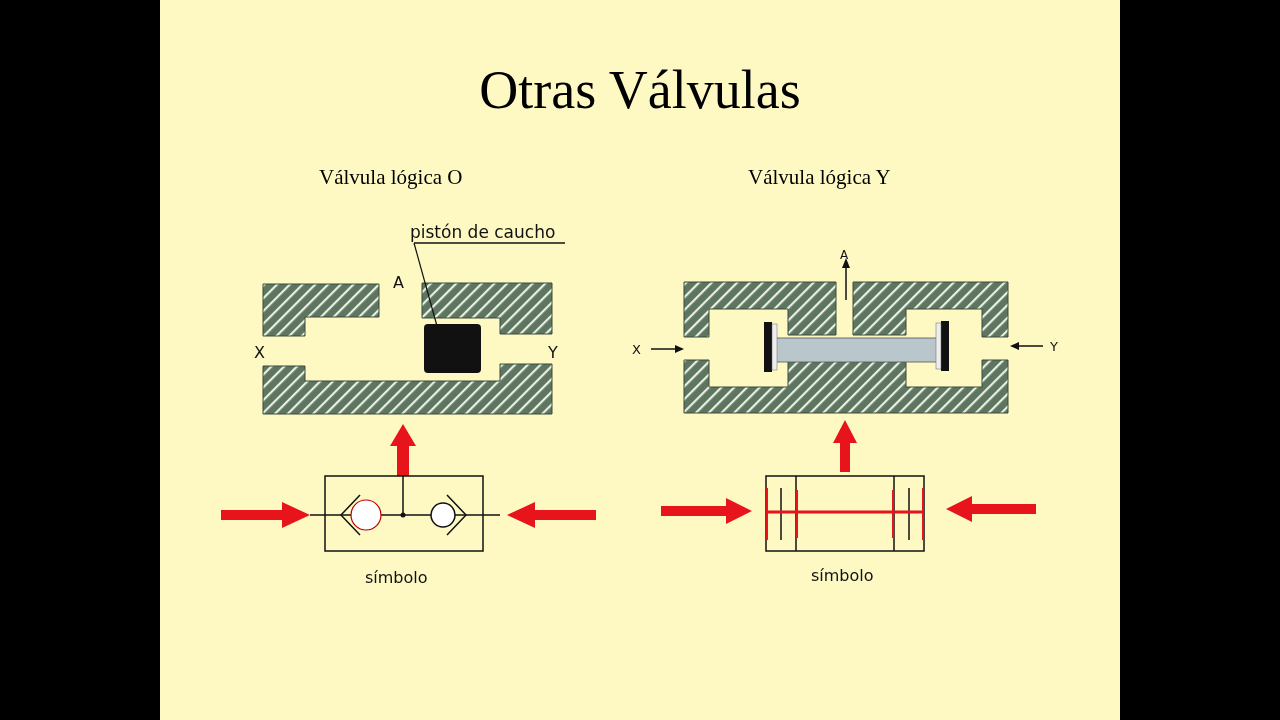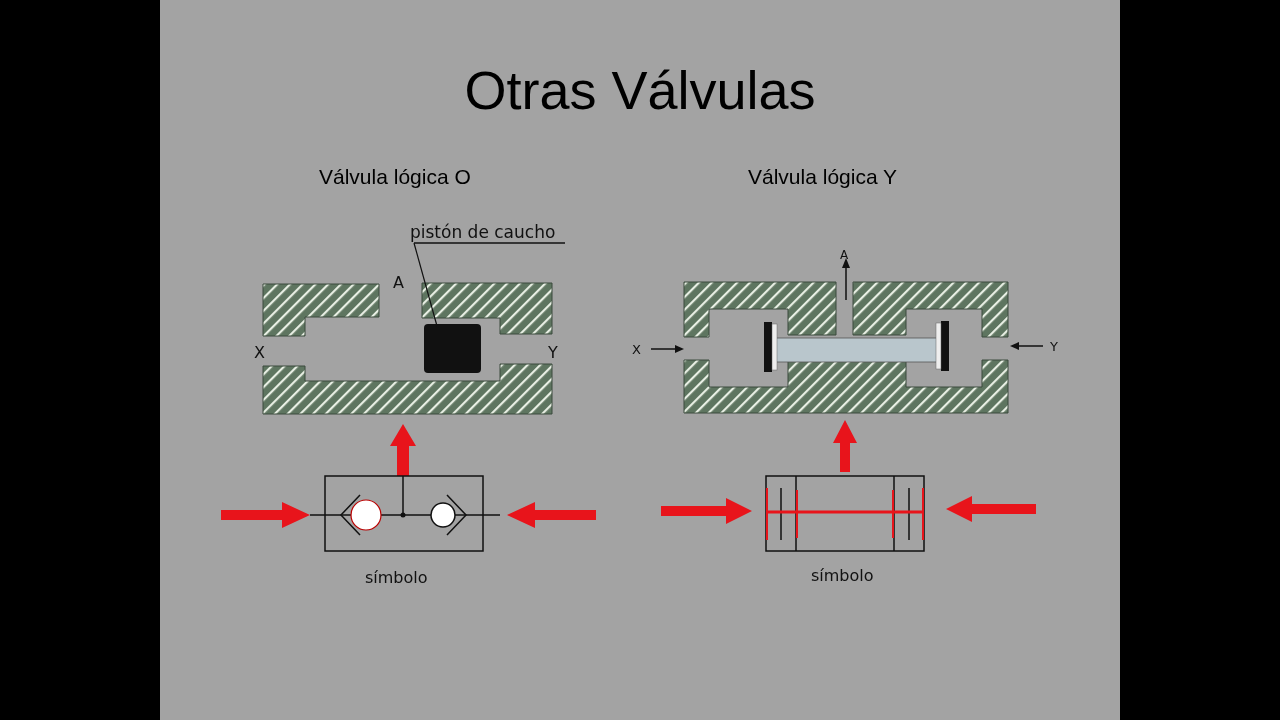--- a/index.html
+++ b/index.html
@@ -1,17 +1,17 @@
 <!DOCTYPE html>
 <html><head>
 <meta charset="utf-8">
 <style>
   html,body{margin:0;padding:0;}
   body{width:1280px;height:720px;background:#000;position:relative;overflow:hidden;font-family:"Liberation Sans",sans-serif;}
-  .slide{position:absolute;left:160px;top:0;width:960px;height:720px;background:#a3a3a3;}
+  .slide{position:absolute;left:160px;top:0;width:960px;height:720px;background:#fef9c3;font-family:Liberation Serif, serif;}
   .title{position:absolute;left:0;width:960px;top:58px;text-align:center;font-size:54px;color:#000;line-height:64px;}
   .subtitle{position:absolute;top:164px;font-size:21px;color:#000;line-height:26px;}
   .sub-o{left:159px;}
   .sub-y{left:588px;}
   svg{position:absolute;left:0;top:0;}
   .lbl{font-family:"DejaVu Sans",sans-serif;}
 </style>
 </head>
 <body>
 

